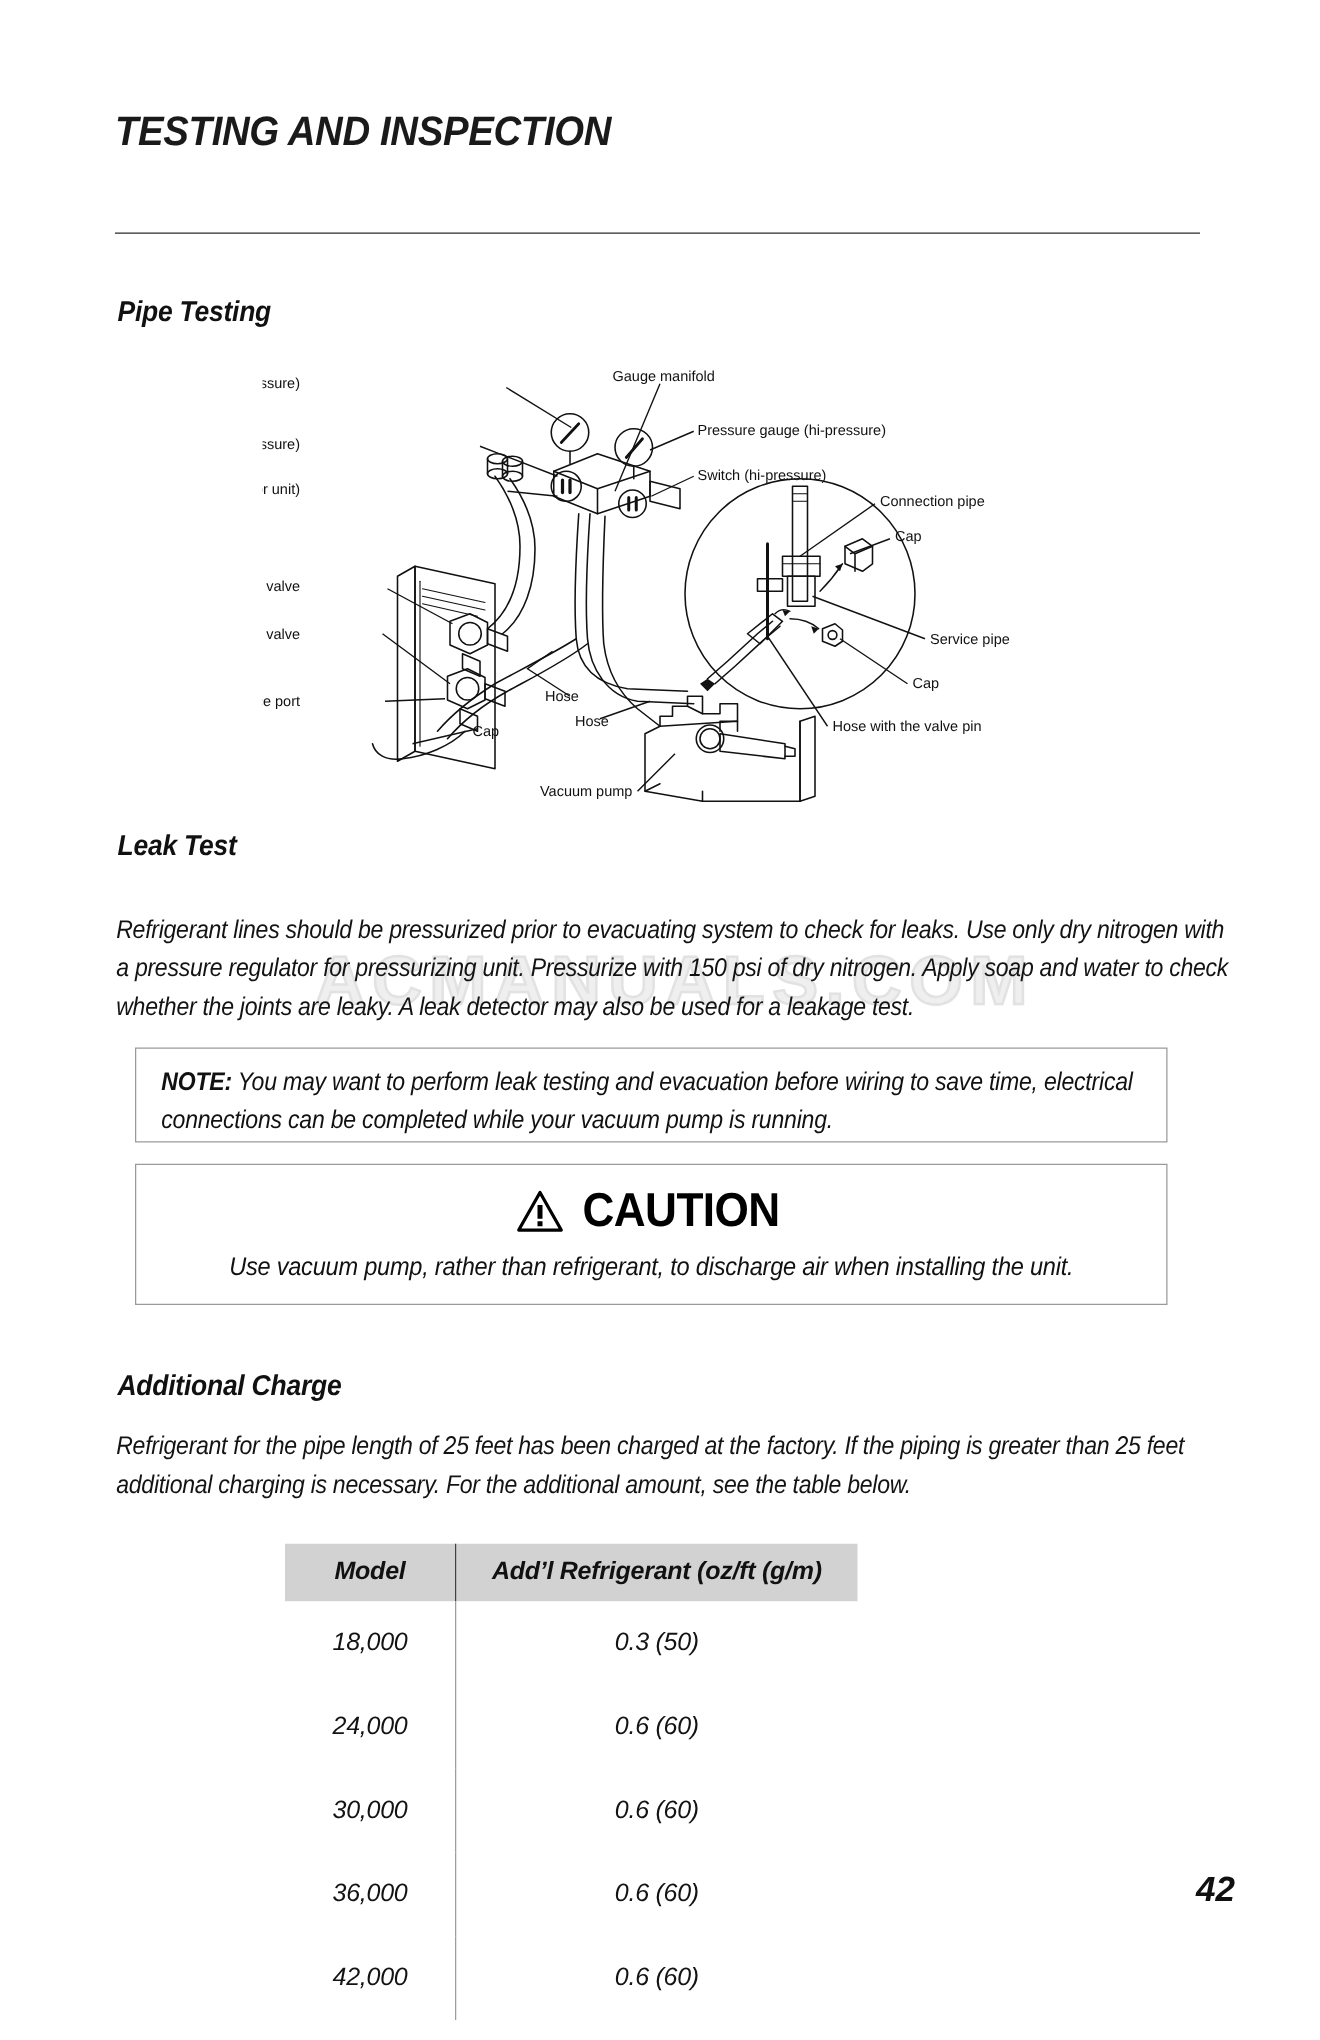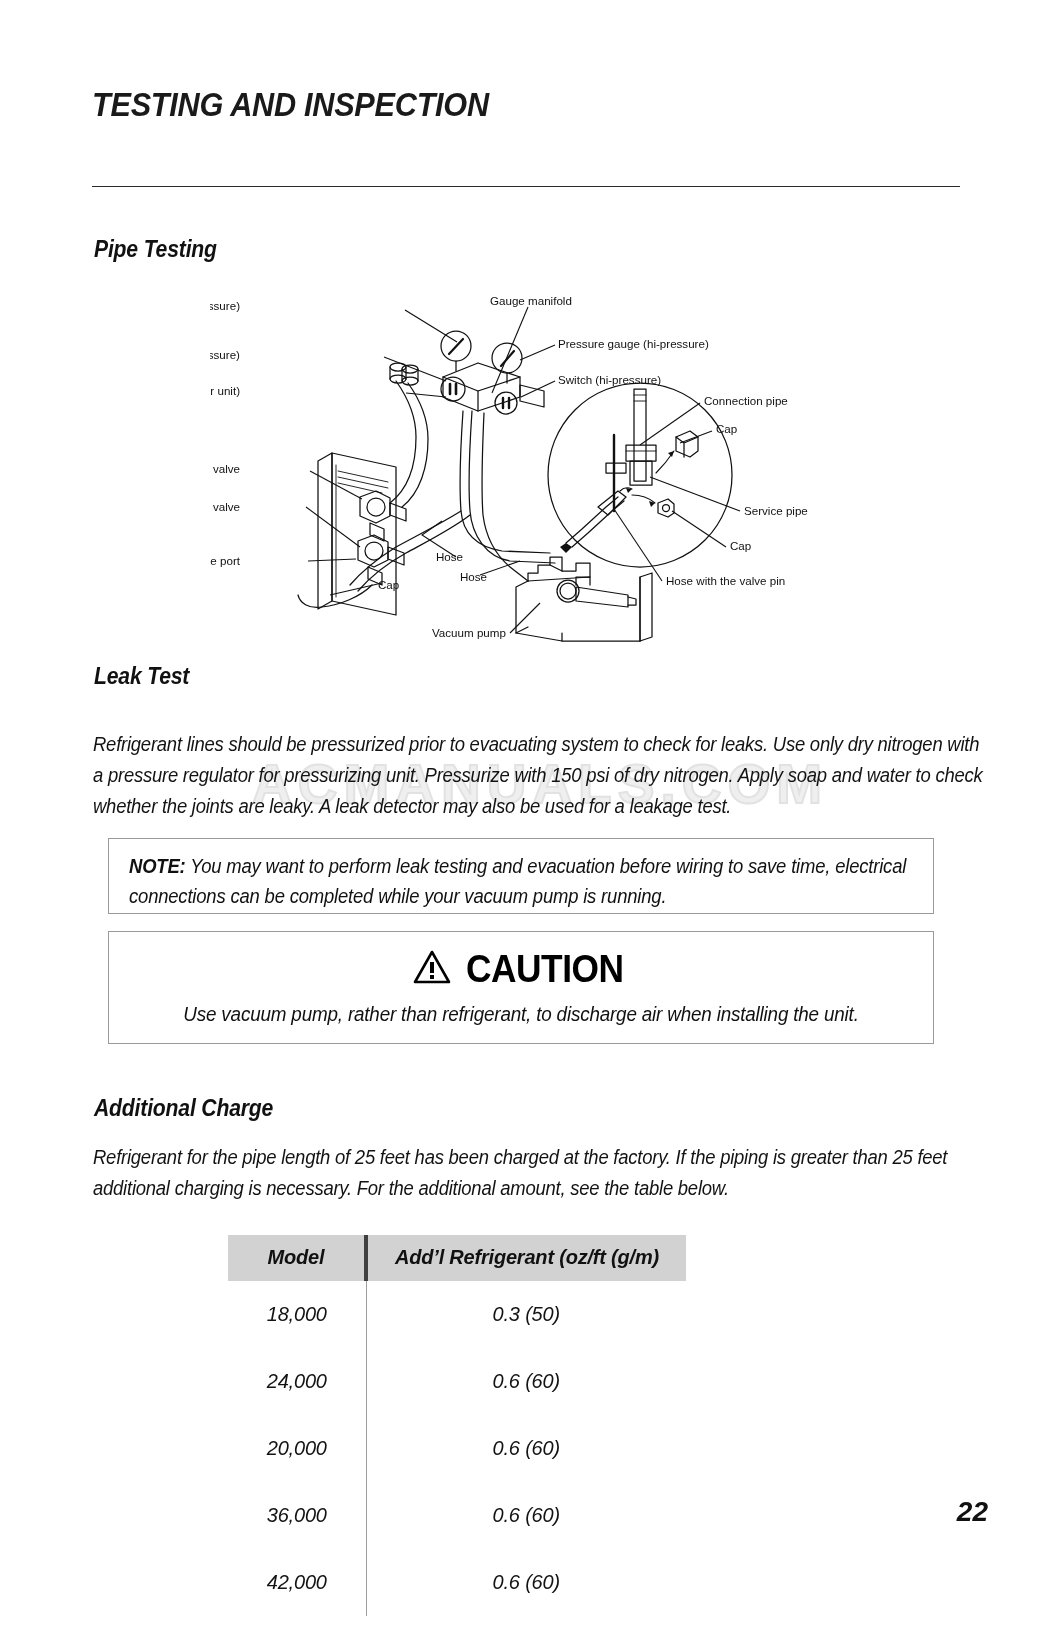--- a/index.html
+++ b/index.html
@@ -119,20 +119,21 @@
   #caution-box {
     left: 108px; top: 931px;
     width: 826px; height: 113px;
     text-align: center;
   }
   .caution-head-row {
     position: absolute;
     left: 0; top: 18px;
     width: 100%;
     display: flex;
+    align-items: center;
     justify-content: center;
     gap: 9px;
   }
   .warn-tri { display: block; }
   .caution-word {
     font-size: 38px;
     font-weight: 700;
     color: #000;
     letter-spacing: -0.5px;
     transform: scaleX(0.93);
@@ -174,21 +175,21 @@
     font-style: italic;
     color: #131313;
     text-align: center;
     padding: 22px 4px;
     letter-spacing: -0.2px;
   }
   #charge-table tbody td.col-model {
     border-right: 1px solid #9d9d9d;
   }
   #charge-table thead th.col-model {
-    border-right: 4px solid #404040;
+    border-right: 1px solid #404040;
   }
 
   
   #page-number {
     position: absolute;
     right: 68px;
     top: 1496px;
     font-size: 28px;
     font-weight: 700;
     font-style: italic;
@@ -403,29 +404,29 @@
     <tbody>
       <tr>
         <td class="col-model">18,000</td>
         <td>0.3 (50)</td>
       </tr>
       <tr>
         <td class="col-model">24,000</td>
         <td>0.6 (60)</td>
       </tr>
       <tr>
-        <td class="col-model">20,000</td>
+        <td class="col-model">30,000</td>
         <td>0.6 (60)</td>
       </tr>
       <tr>
         <td class="col-model">36,000</td>
         <td>0.6 (60)</td>
       </tr>
       <tr>
         <td class="col-model">42,000</td>
         <td>0.6 (60)</td>
       </tr>
     </tbody>
   </table>
 
-  <div id="page-number">22</div>
+  <div id="page-number">42</div>
 
 </div>
 
 </body></html>

